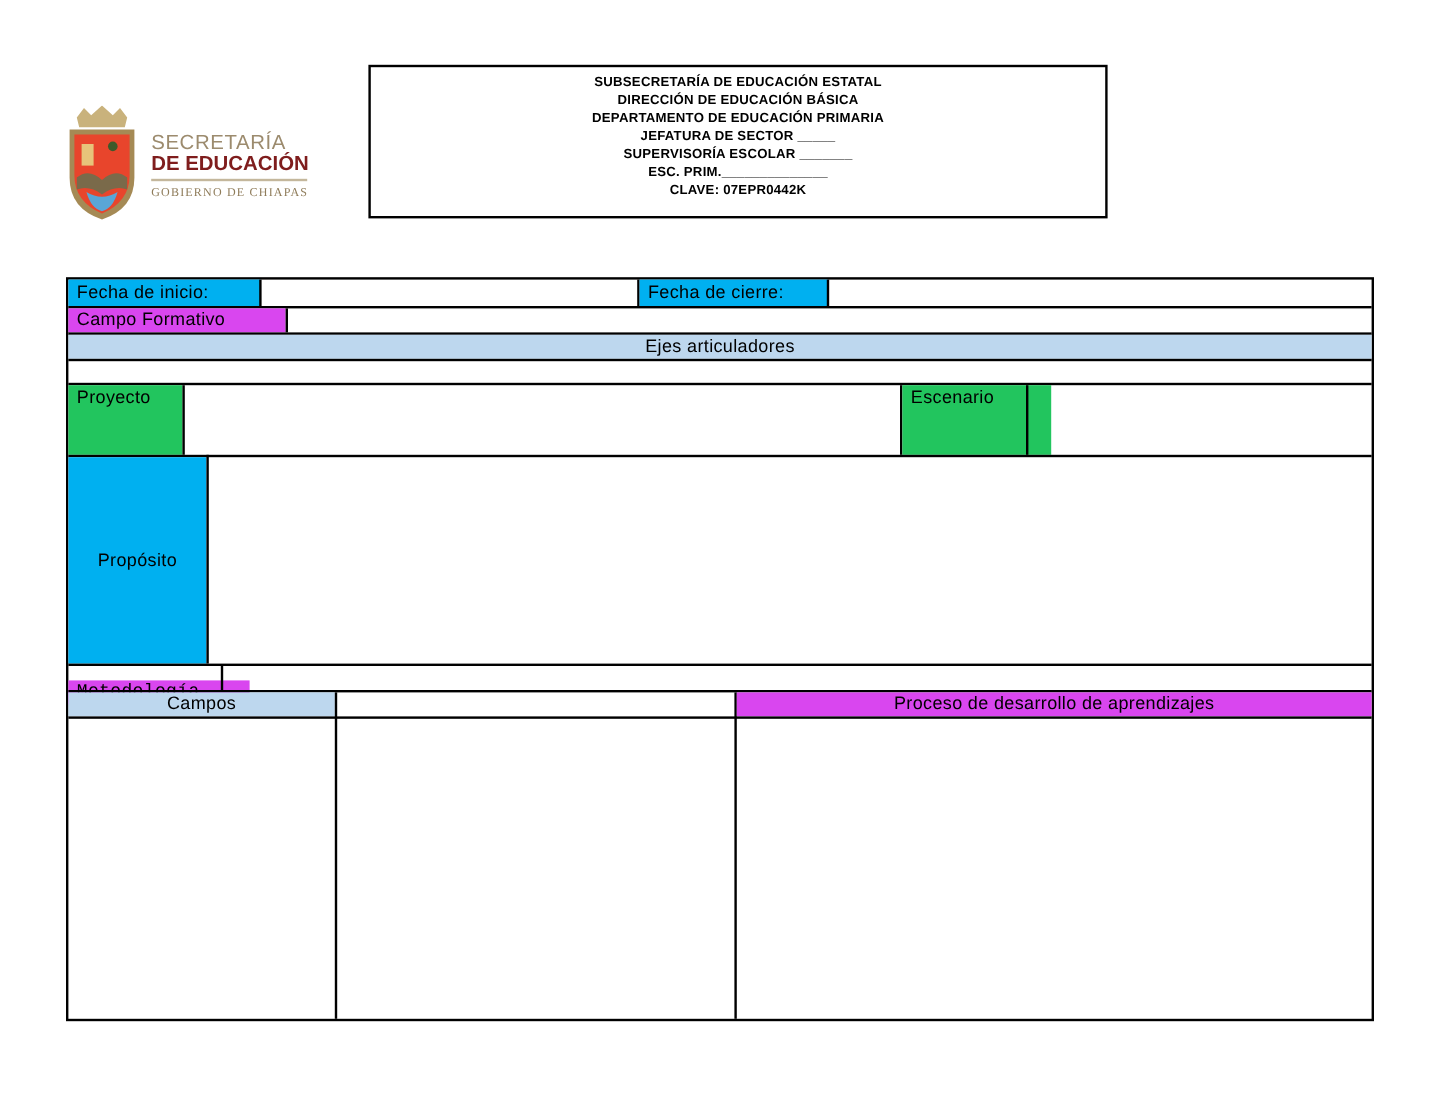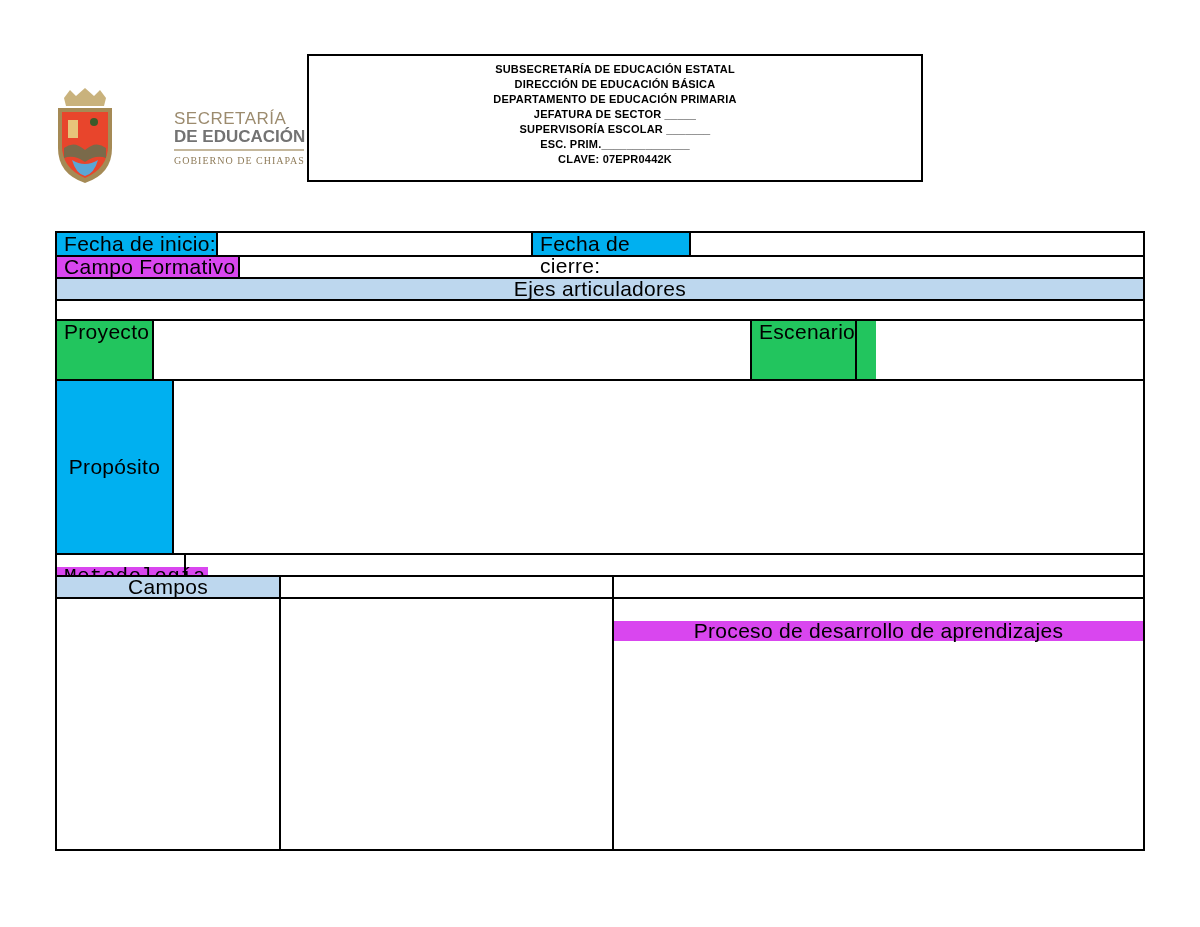--- a/index.html
+++ b/index.html
@@ -2,35 +2,35 @@
 <html><head>
 <meta charset="utf-8">
 <style>
   html, body { margin:0; padding:0; background:#ffffff; }
   body { width:1200px; height:927px; position:relative; overflow:hidden; font-family:"Liberation Sans", sans-serif; color:#000; }
   .abs { position:absolute; box-sizing:border-box; }
 
   
   .logo { left:54px; top:88px; width:205px; height:98px; }
   .shield { position:absolute; left:0; top:0; width:62px; height:96px; }
-  .logo-text { position:absolute; left:72px; top:22px; width:135px;margin-left:48px; }
+  .logo-text { position:absolute; left:72px; top:22px; width:135px; }
   .lt1 { font-size:17px; color:#9c8b6e; letter-spacing:0.5px; line-height:17px; }
-  .lt2 { font-size:17px; font-weight:bold; color:#737373; line-height:19px; }
+  .lt2 { font-size:17px; font-weight:bold; color:#7f1d1d; line-height:19px; }
   .lt-line { height:2px; background:#c4b79c; margin:3px 0 4px 0; width:130px; }
   .lt3 { font-family:"Liberation Serif", serif; font-size:10px; color:#8f7c5a; letter-spacing:1px; }
 
   
   .hdr { left:307px; top:54px; width:616px; height:128px; border:2px solid #000; text-align:center; padding-top:6px; }
   .hdr div { font-size:11px; font-weight:bold; line-height:15px; letter-spacing:0.2px; }
 
   
   .form { left:55px; top:231px; width:1090px; height:620px; border:2px solid #000; }
   .hline { position:absolute; left:0; right:0; height:2px; background:#000; }
   .vline { position:absolute; width:2px; background:#000; }
-  .cell { position:absolute; box-sizing:border-box; font-size:21px; letter-spacing:0.3px; }
+  .cell { position:absolute; box-sizing:border-box; font-size:15px; letter-spacing:0.3px; }
   .blue { background:#00b0f0; }
   .green { background:#d946ef; }
   .lblue { background:#bdd7ee; }
   .yellow { background:#22c55e; }
   .peach { background:#f8cbad; }
   .lbl { padding-left:7px; line-height:22px; }
   .center { text-align:center; line-height:22px; }
 </style>
 </head>
 <body>
@@ -102,19 +102,19 @@
   <div class="hline" style="top:320px;"></div>
 
   <div class="cell green lbl" style="left:0;top:334px;width:151px;height:20px;line-height:20px;font-family:Liberation Mono, monospace;">Metodología</div>
   <div class="vline" style="left:127px;top:322px;height:20px;"></div>
   <div class="cell" style="left:129px;top:322px;width:957px;height:20px;"></div>
   <div class="hline" style="top:342px;"></div>
 
   <div class="cell lblue center" style="left:0;top:344px;width:222px;height:20px;line-height:20px;">Campos</div>
   <div class="vline" style="left:222px;top:344px;height:272px;"></div>
   <div class="vline" style="left:555px;top:344px;height:272px;"></div>
-  <div class="cell green center" style="left:557px;top:344px;width:529px;height:20px;line-height:20px;margin-top:44px;">Proceso de desarrollo de aprendizajes</div>
+  <div class="cell green center" style="left:557px;top:344px;width:529px;height:20px;line-height:20px;">Proceso de desarrollo de aprendizajes</div>
   <div class="hline" style="top:364px;"></div>
 
   <div class="cell" style="left:0;top:366px;width:222px;height:250px;"></div>
   <div class="cell" style="left:224px;top:366px;width:331px;height:250px;"></div>
   <div class="cell" style="left:557px;top:366px;width:529px;height:250px;"></div>
 </div>
 
 </body></html>

